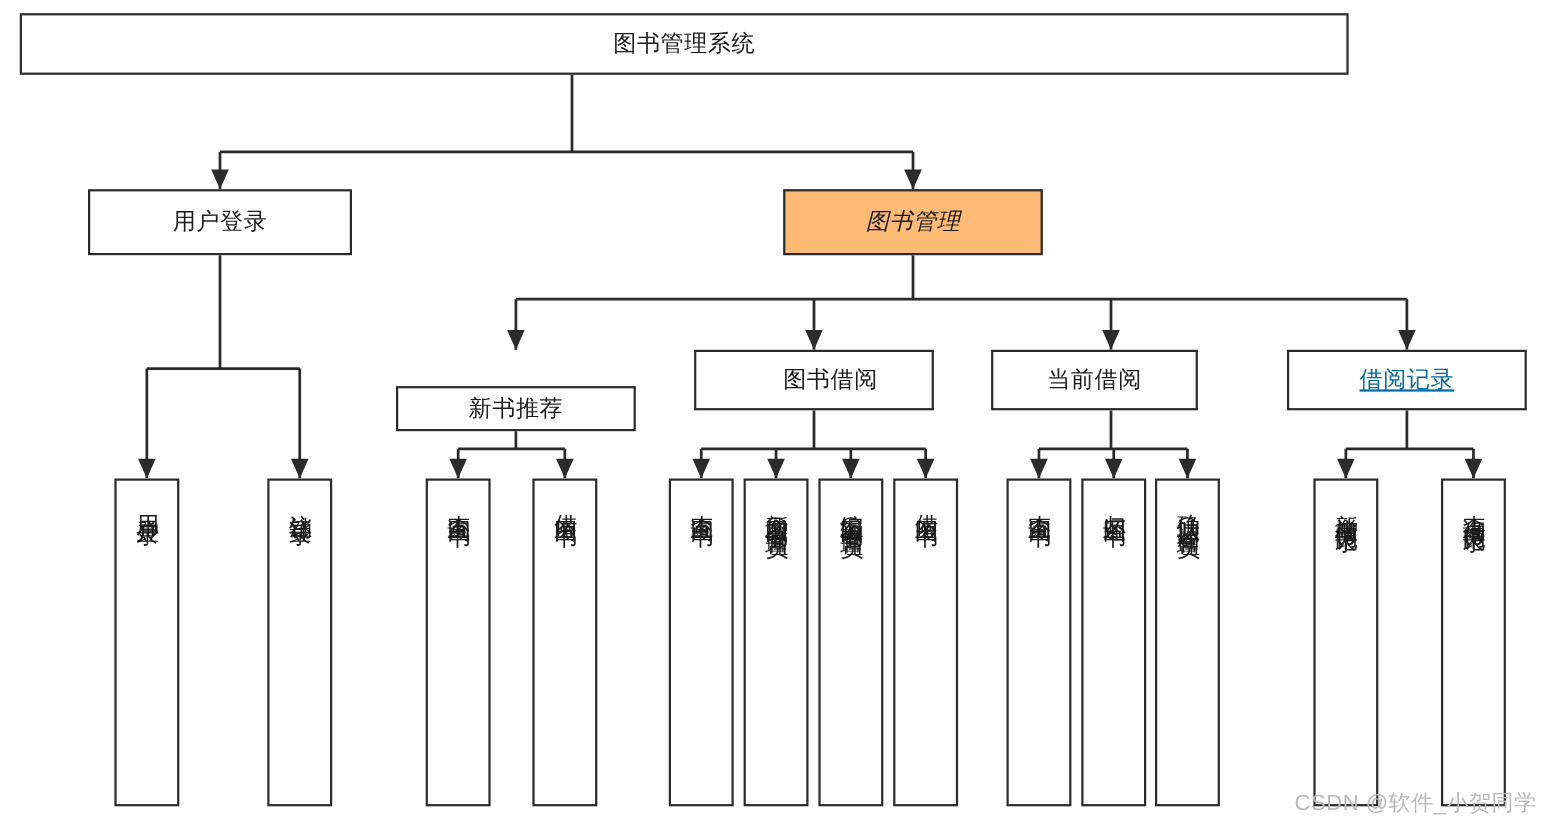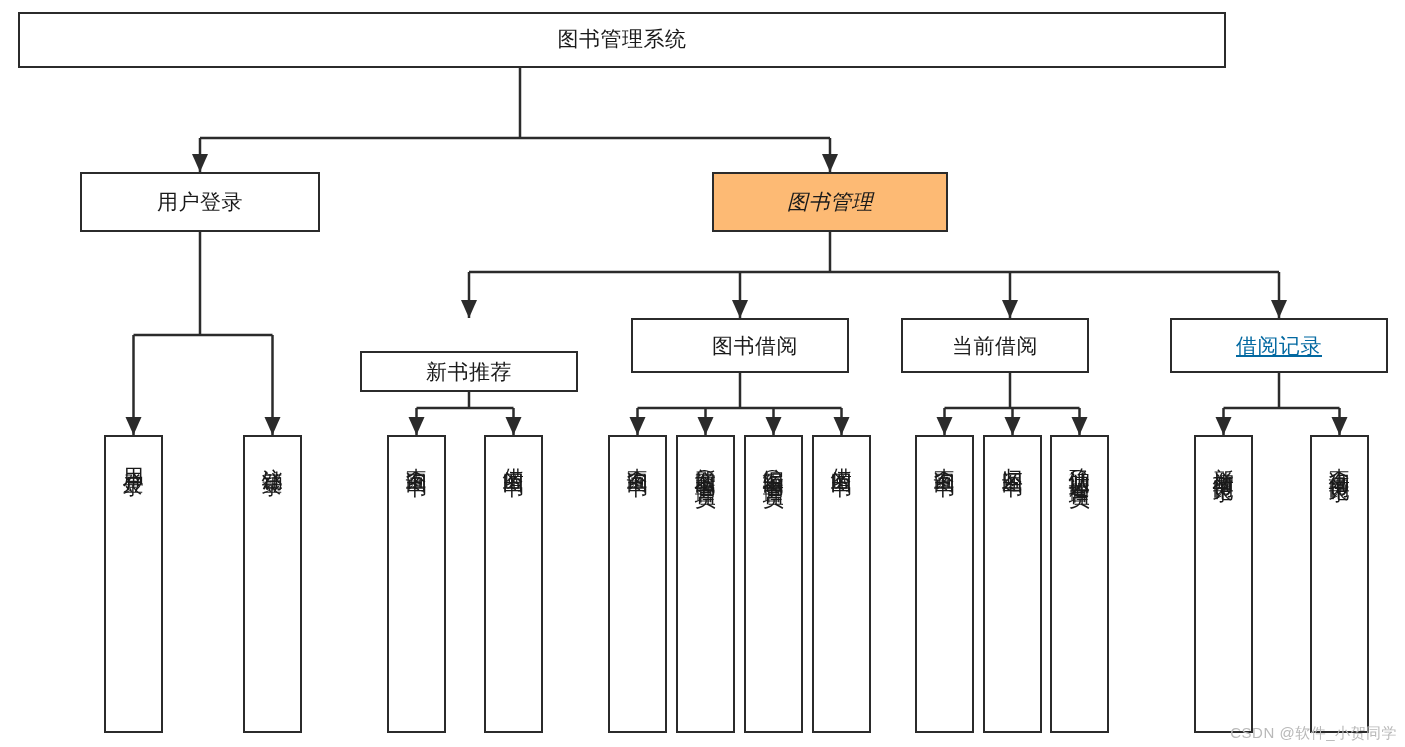--- a/index.html
+++ b/index.html
@@ -49,21 +49,21 @@
     writing-mode: vertical-rl;
     text-orientation: upright;
     font-size: 21px;
     letter-spacing: 3px;
     white-space: nowrap;
   }
   #watermark {
     position: absolute;
     right: 8px;
     bottom: 4px;
-    font-size: 15px;
+    font-size: 20px;
     color: #b9b9b9;
     letter-spacing: 0.5px;
     pointer-events: none;
     white-space: nowrap;
   }
 </style>
 </head>
 <body>
 
 <svg id="canvas" viewBox="0 0 1405 747" xmlns="http://www.w3.org/2000/svg">

